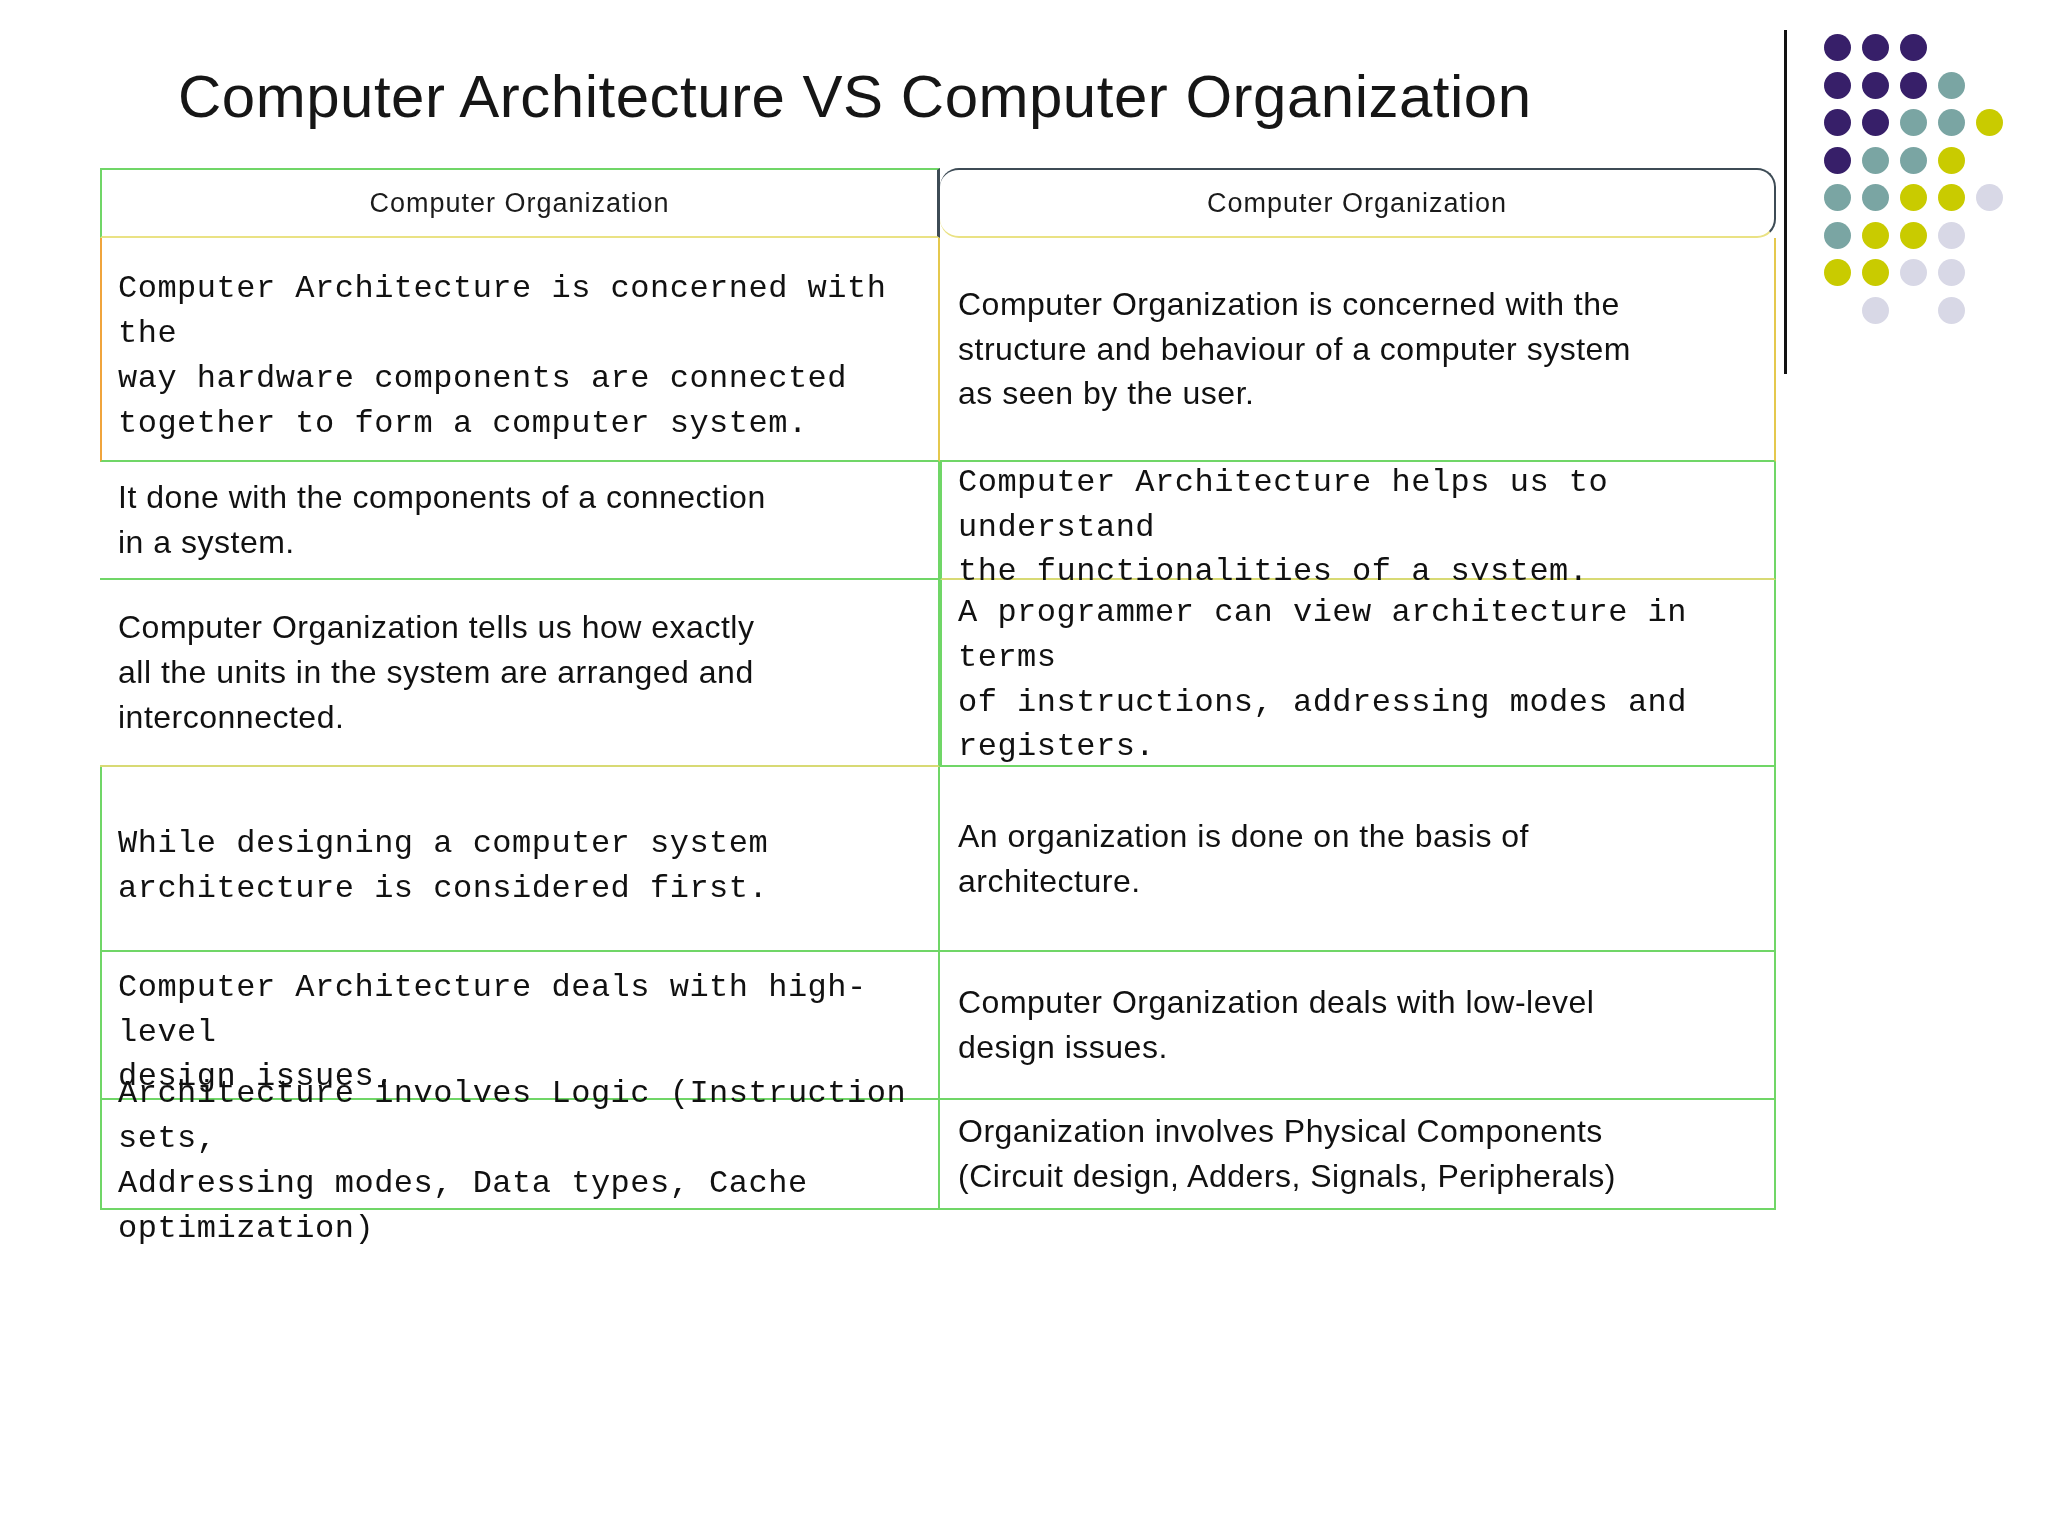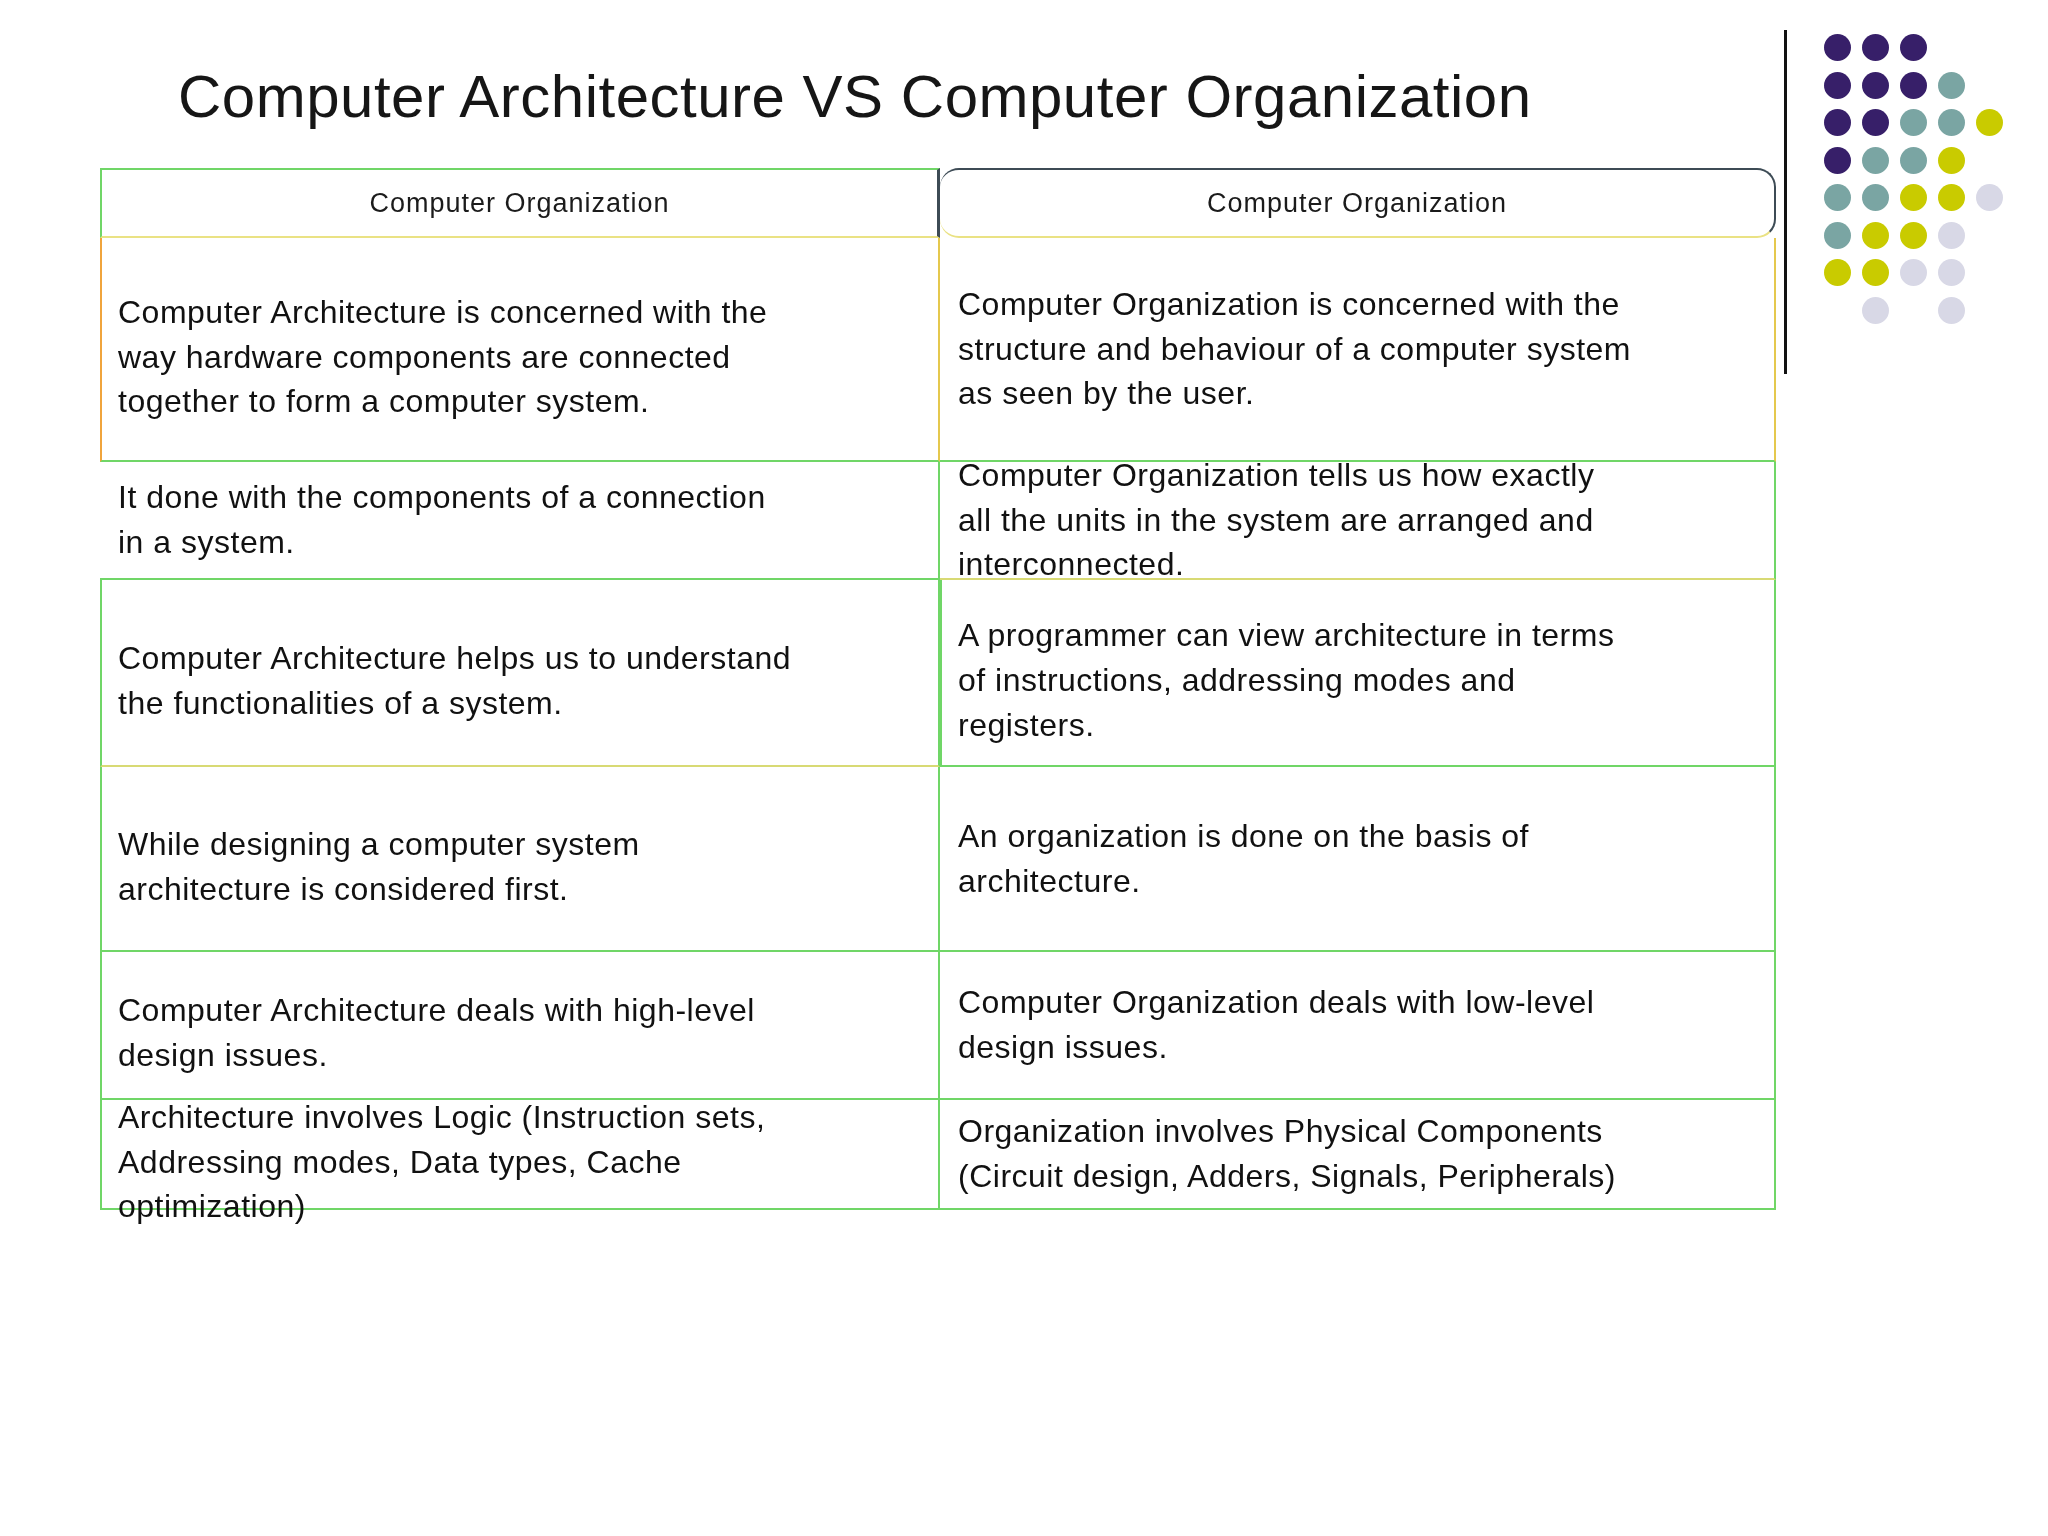--- a/index.html
+++ b/index.html
@@ -25,20 +25,21 @@
     font-size:32px;letter-spacing:.5px;line-height:1.4;
     color:var(--body-text,#111);
     white-space:pre-line;
     border-bottom:2px solid var(--table-border-green,#70d667);
     background:#fff;
   }
   .cell.left{
     border-left:2px solid var(--table-border-green,#70d667);
     border-right:2px solid var(--table-border-green,#70d667);
     padding:16px 12px 0 16px;
+    font-family:Liberation Mono, monospace;
   }
   .cell.right{
     border-right:2px solid var(--table-border-green,#70d667);
     padding:0 0 0 18px;
   }
   .cell.header{
     justify-content:center;text-align:center;
     font-size:27px;letter-spacing:1px;line-height:1.2;
     border-bottom:2px solid var(--table-border-pale-yellow,#eae284);
     color:#1b1b1b;
@@ -116,25 +117,25 @@
   <div class="cell header hr">Computer Organization</div>
 
 <div class="cell body left r1">Computer Architecture is concerned with the
 way hardware components are connected
 together to form a computer system.</div>
     <div class="cell body right r1">Computer Organization is concerned with the
 structure and behaviour of a computer system
 as seen by the user.</div>
     <div class="cell body right r2">It done with the components of a connection
 in a system.</div>
+    <div class="cell body left r3">Computer Architecture helps us to understand
+the functionalities of a system.</div>
     <div class="cell body right r3">Computer Organization tells us how exactly
 all the units in the system are arranged and
 interconnected.</div>
-    <div class="cell body left r3">Computer Architecture helps us to understand
-the functionalities of a system.</div>
     <div class="cell body left r4">A programmer can view architecture in terms
 of instructions, addressing modes and
 registers.</div>
     <div class="cell body left r5">While designing a computer system
 architecture is considered first.</div>
     <div class="cell body right r5">An organization is done on the basis of
 architecture.</div>
     <div class="cell body left r6">Computer Architecture deals with high-level
 design issues.</div>
     <div class="cell body right r6">Computer Organization deals with low-level

